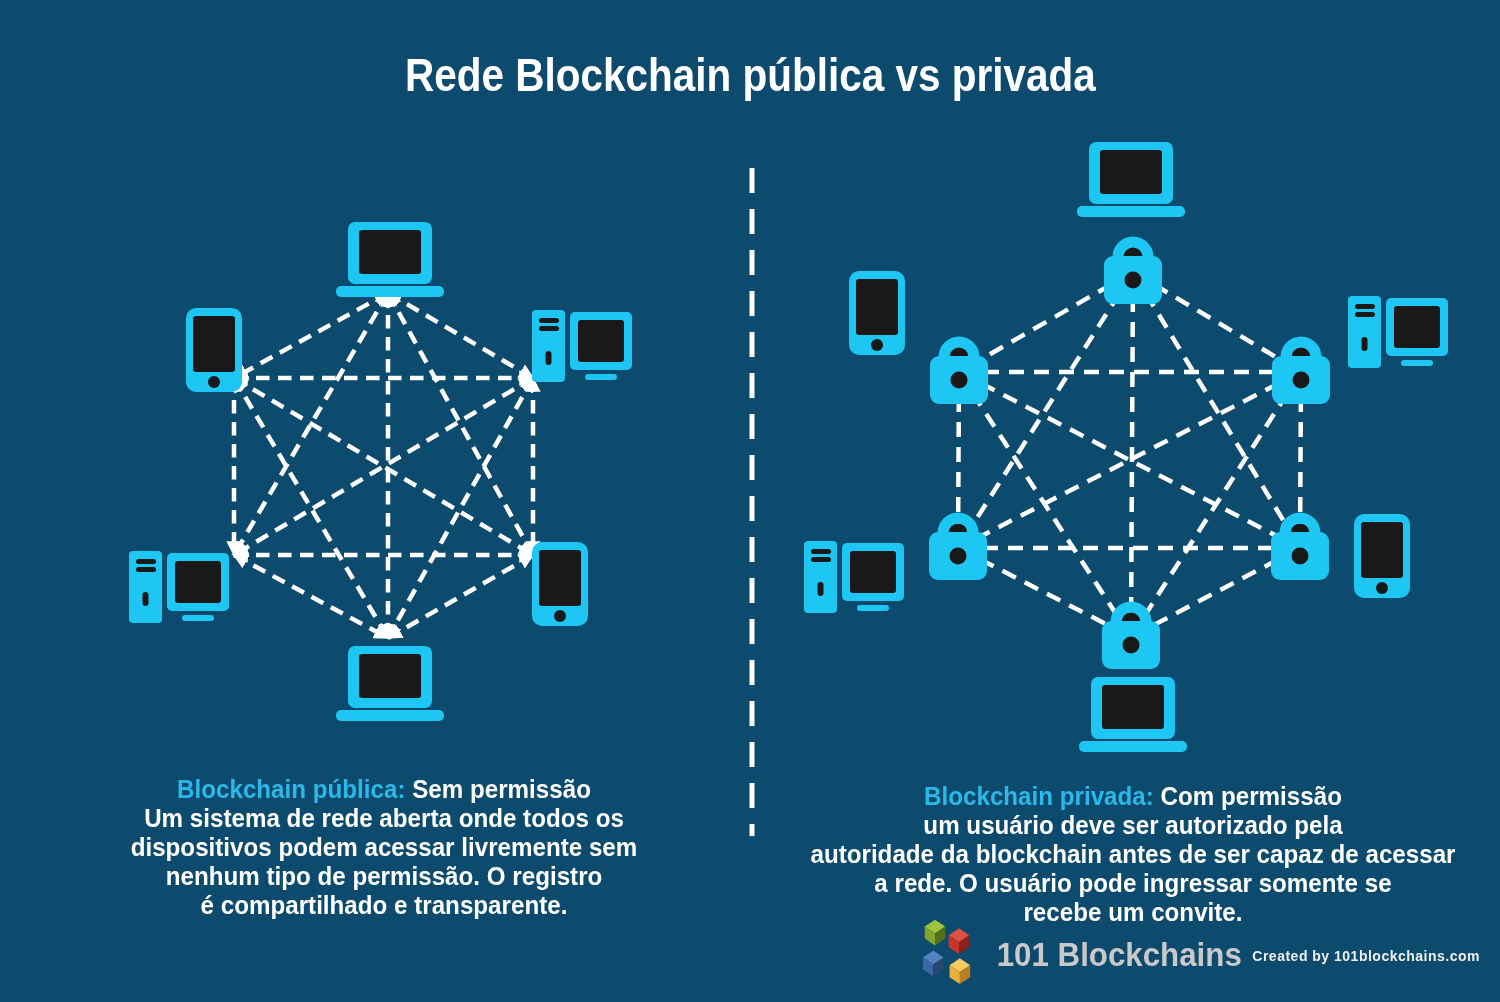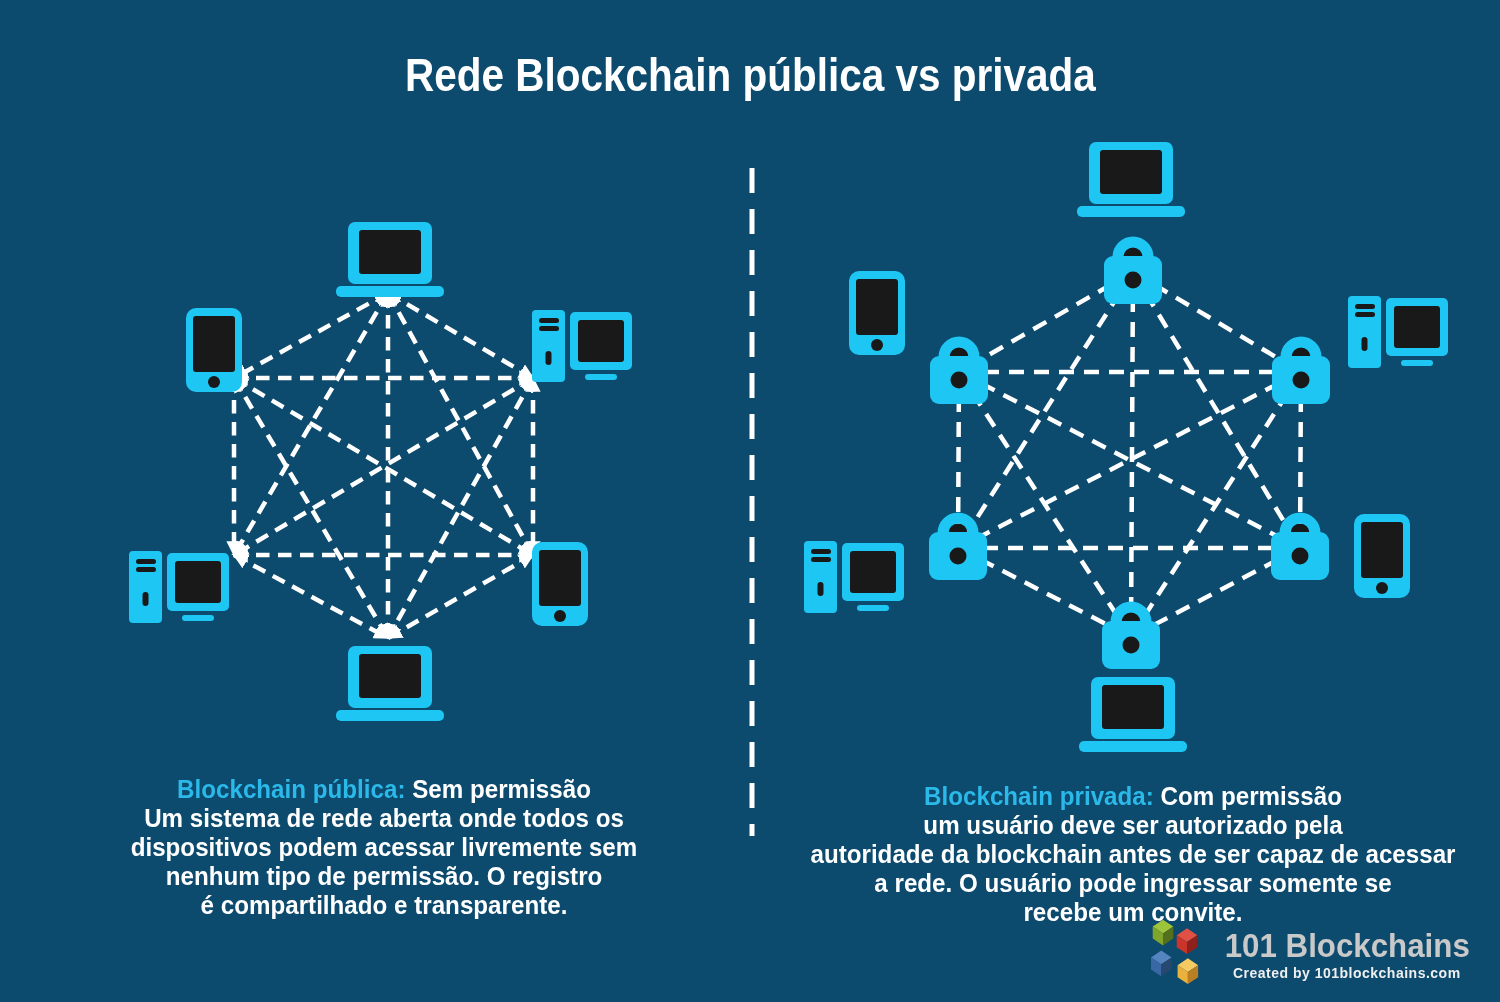--- a/index.html
+++ b/index.html
@@ -24,21 +24,21 @@
   }
   .caption p{margin:0;}
   .caption .accent{color:#2bb9ea;}
   .caption-left{left:59px;width:650px;top:775px;}
   .caption-right{left:768px;width:730px;top:782px;}
   .logo{
     position:absolute;right:20px;bottom:12px;
     display:flex;align-items:center;gap:9px;
   }
   .logo-cubes{width:60px;height:72px;}
-  .logo-text{display:flex;flex-direction:column;align-items:center;}
+  .logo-text{display:flex;flex-direction:row;align-items:center;}
   .logo-title{
     color:#c9c9c9;font-size:34px;font-weight:bold;line-height:34px;
     transform:scaleX(.92);transform-origin:center;white-space:nowrap;
   }
   .logo-sub{
     color:#efefef;font-size:14px;font-weight:bold;letter-spacing:.5px;
     margin-top:3px;white-space:nowrap;
   }
 </style>
 </head>

